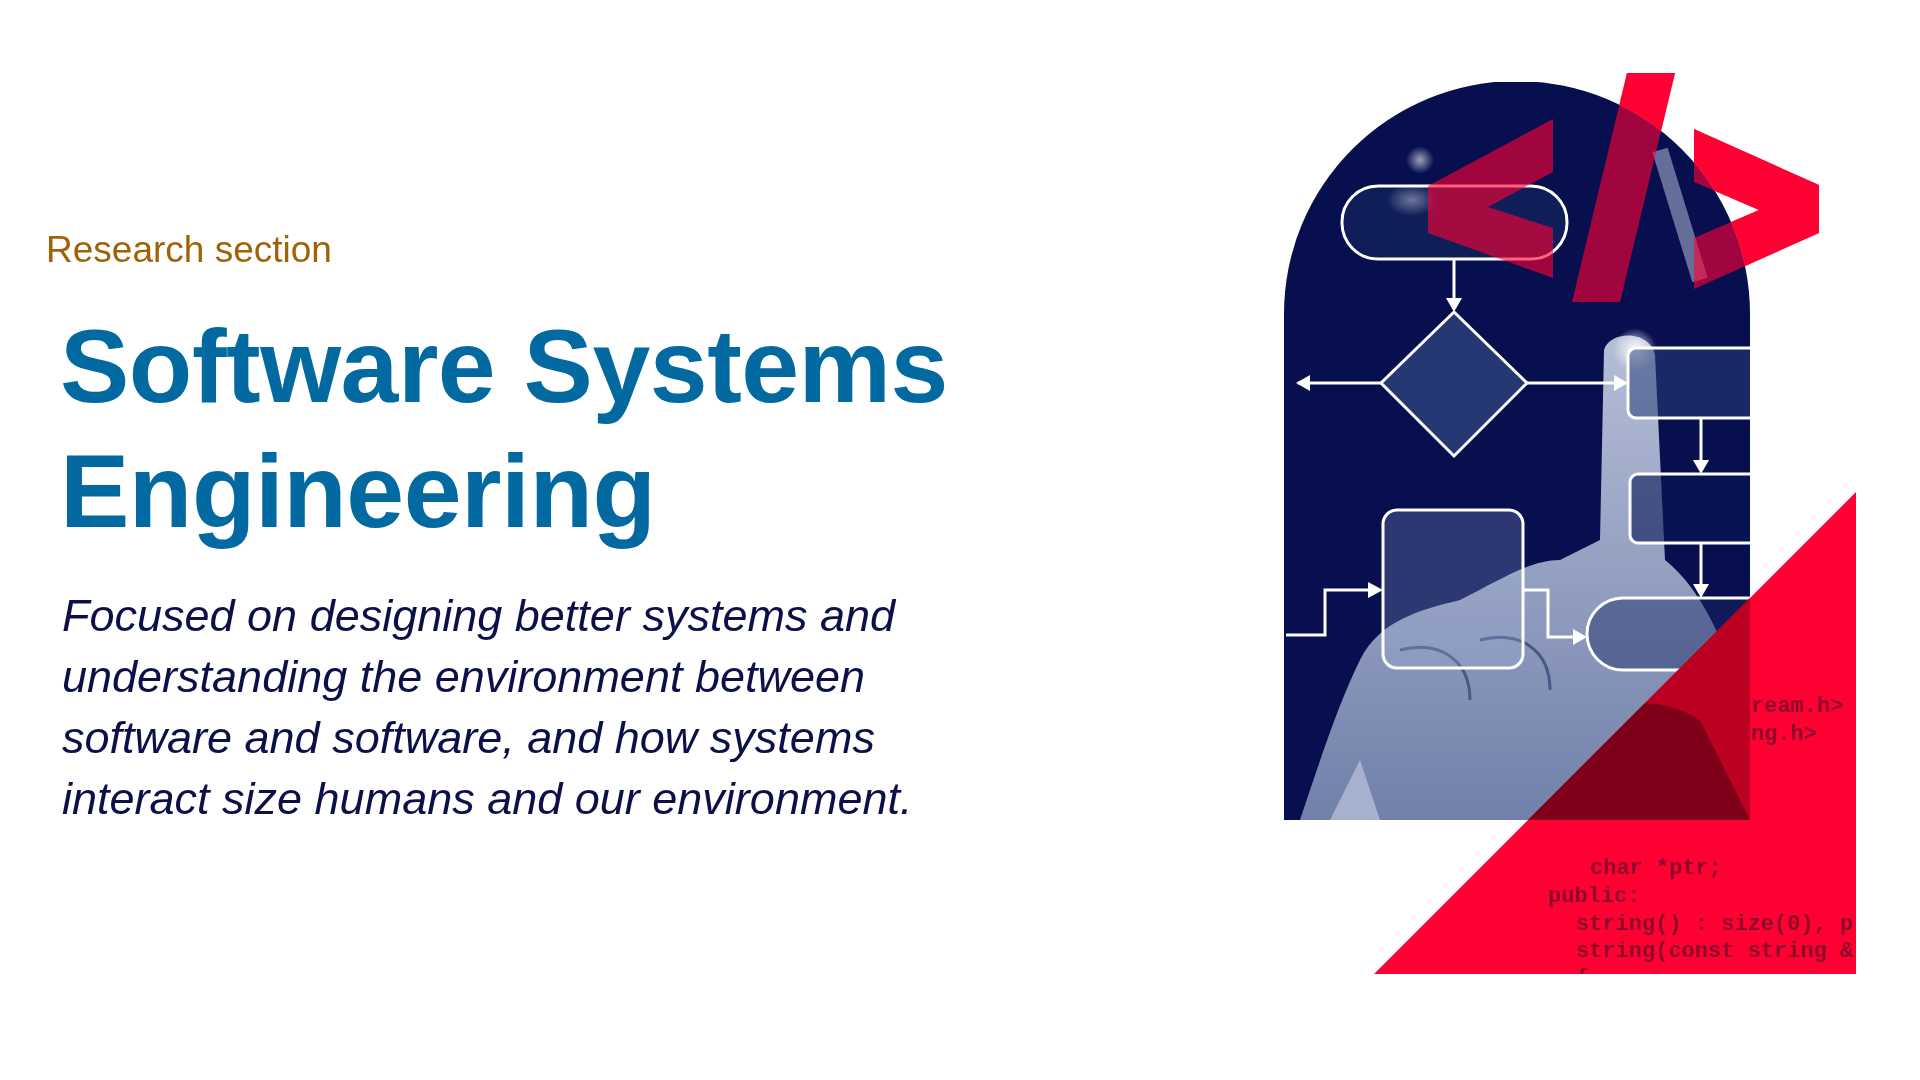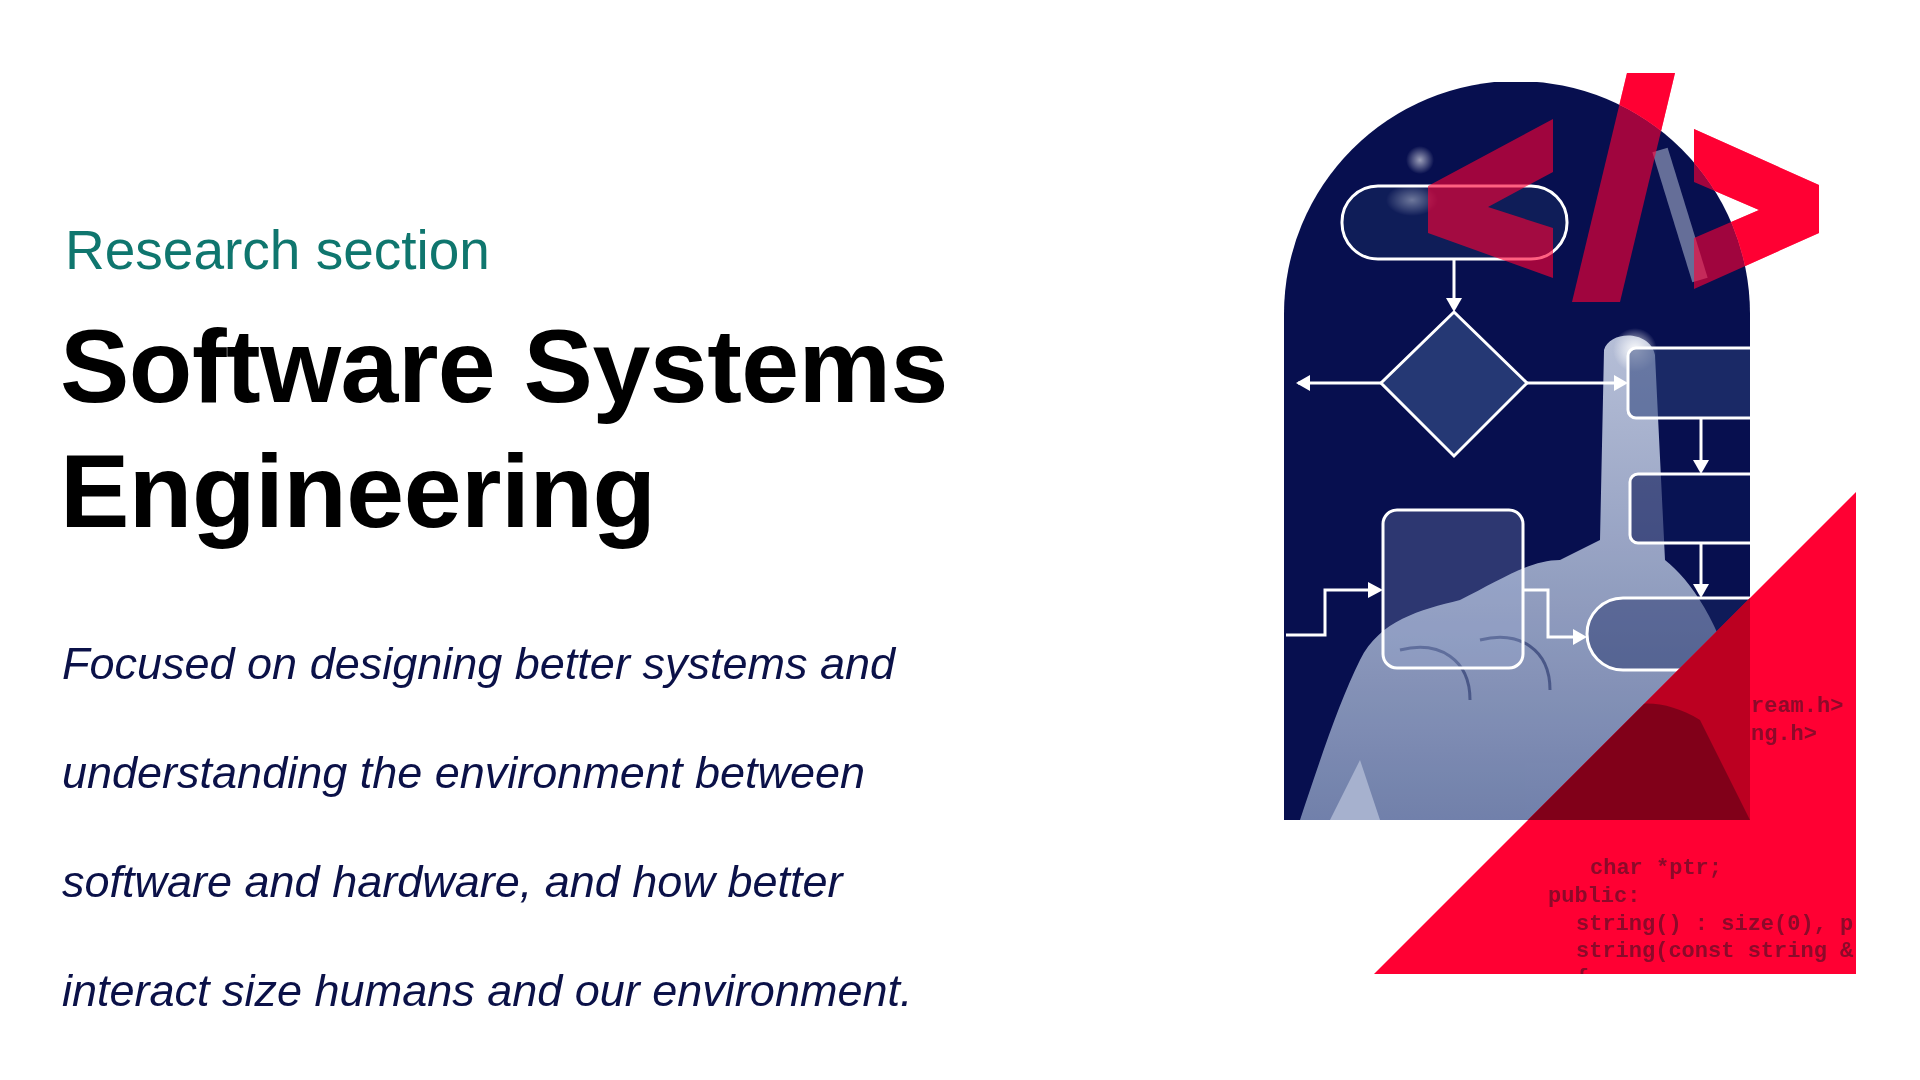--- a/index.html
+++ b/index.html
@@ -1,52 +1,52 @@
 <!DOCTYPE html>
 <html><head>
   <meta charset="utf-8">
   <style>
     html, body { margin: 0; padding: 0; }
     body {
       width: 1920px; height: 1080px; background: #ffffff; position: relative; overflow: hidden;
       font-family: "Liberation Sans", sans-serif;
     }
     .kicker {
-      position: absolute; left: 65px; top: 218px;
-      font-size: 55px; line-height: 64px; color: #0f766e; font-weight: 400; white-space: nowrap;
+      position: absolute; left: 46px; top: 218px;
+      font-size: 37px; line-height: 64px; color: #a16207; font-weight: 400; white-space: nowrap;
     }
     .title {
       position: absolute; left: 60px; top: 304px;
-      font-size: 104px; line-height: 125px; color: #000000; font-weight: 700; white-space: nowrap;
+      font-size: 104px; line-height: 125px; color: #0369a1; font-weight: 700; white-space: nowrap;
       letter-spacing: -0.5px;
     }
     .desc {
       position: absolute; left: 62px; top: 585px;
       font-size: 45px; line-height: 61px; color: #0b1148; font-style: italic; white-space: nowrap;
     }
-    .desc div { height: 61px; margin-top: 48px; }
+    .desc div { height: 61px; }
     .art { position: absolute; left: 0; top: 0; width: 1920px; height: 1080px; pointer-events: none; }
     .code-text {
       font-family: "Liberation Mono", monospace; font-weight: 700; font-size: 22px; fill: #8c0a2a;
     }
   </style>
 </head>
 <body>
 
 <div class="kicker">Research section</div>
 
 <div class="title">
   <div>Software Systems</div>
   <div>Engineering</div>
 </div>
 
 <div class="desc">
   <div>Focused on designing better systems and</div>
   <div>understanding the environment between</div>
-  <div>software and hardware, and how better</div>
+  <div>software and software, and how systems</div>
   <div>interact size humans and our environment.</div>
 </div>
 
 <svg class="art" viewBox="0 0 1920 1080" xmlns="http://www.w3.org/2000/svg">
   <defs>
     <clipPath id="archClip">
       <path d="M1284,820 L1284,314 A233,233 0 0 1 1750,314 L1750,820 Z"></path>
     </clipPath>
     <clipPath id="triClip">
       <polygon points="1374,974 1856,492 1856,974"></polygon>

